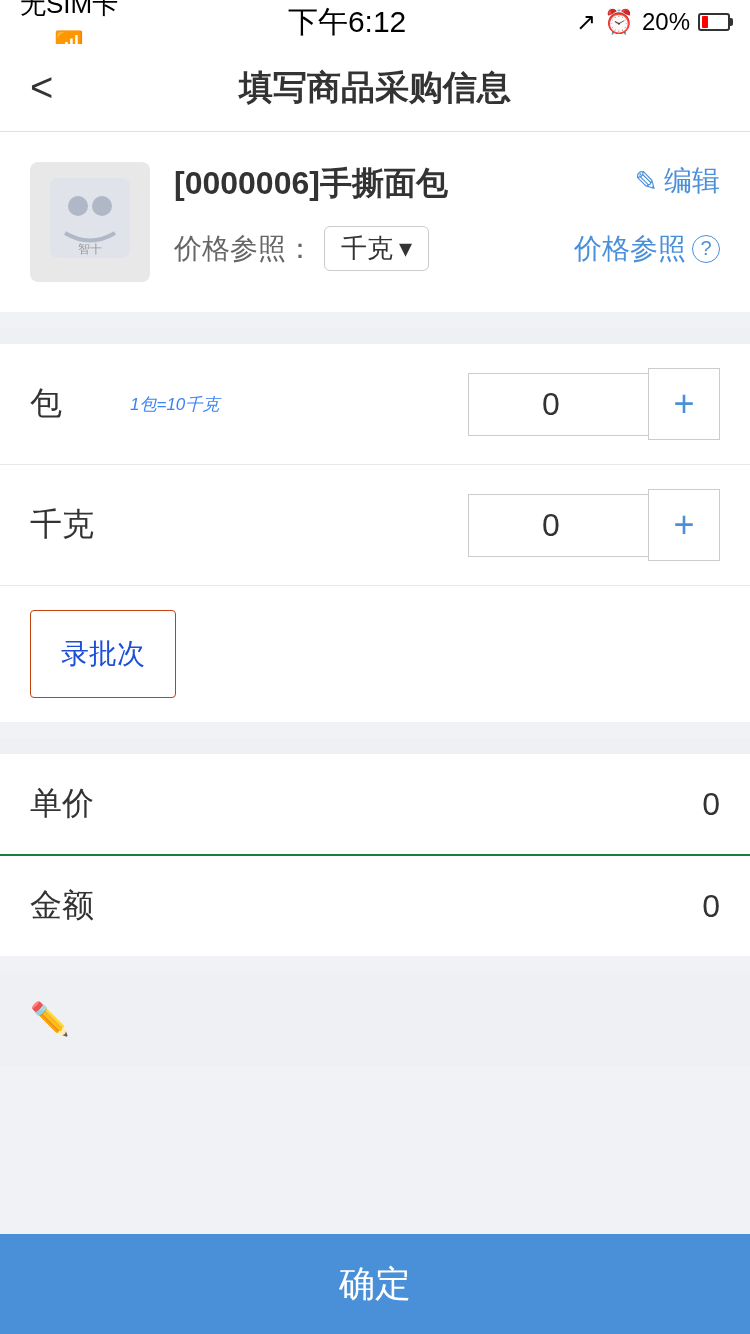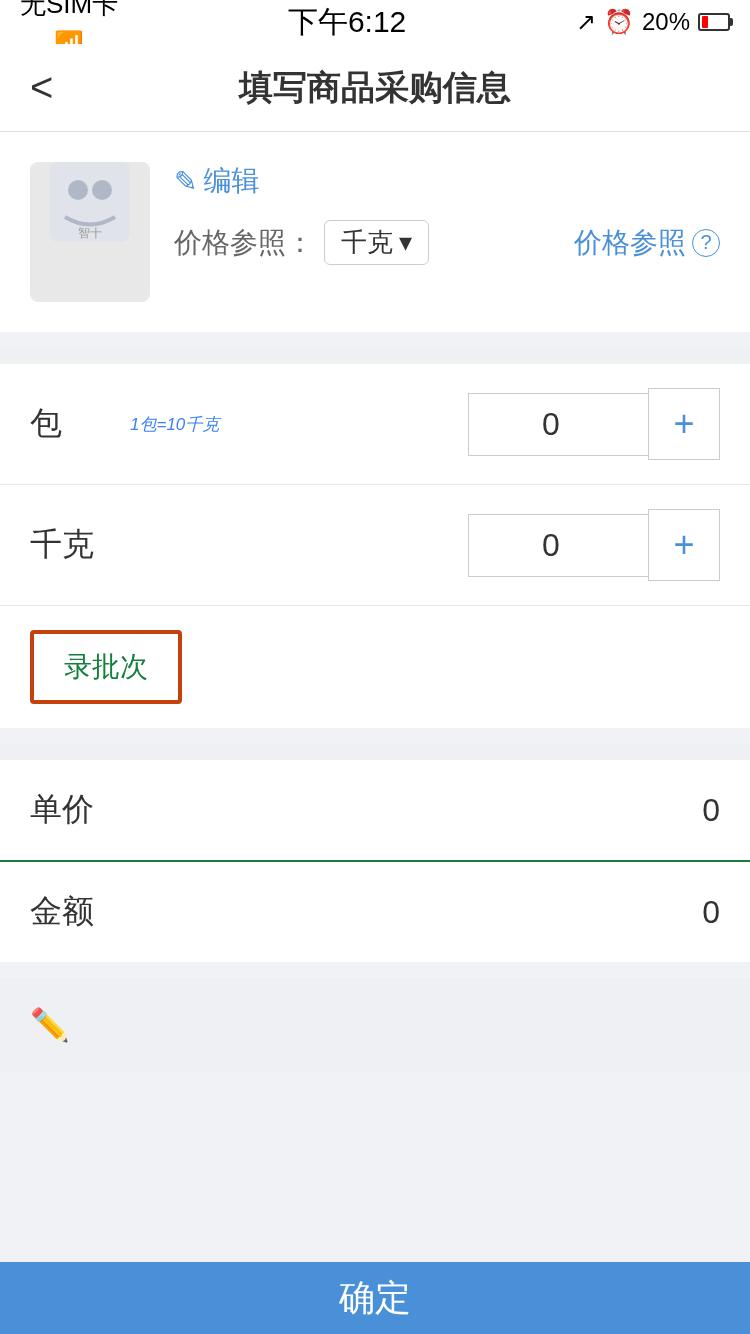--- a/index.html
+++ b/index.html
@@ -69,25 +69,25 @@
     .product-card {
       background: #fff;
       padding: 30px;
       margin-bottom: 16px;
       display: flex;
       align-items: flex-start;
       gap: 24px;
     }
     .product-image {
       width: 120px;
-      height: 140px;
+      height: 120px;
       background: #e8e8e8;
       border-radius: 8px;
       display: flex;
-      align-items: flex-start;
+      align-items: center;
       justify-content: center;
       flex-shrink: 0;
     }
     .product-image-placeholder {
       font-size: 40px;
       color: #aaa;
     }
     .product-info {
       flex: 1;
       display: flex;
@@ -212,25 +212,25 @@
       display: flex;
       align-items: center;
       justify-content: space-between;
       margin-bottom: 16px;
     }
     .summary-text {
       font-size: 32px;
       color: #333;
     }
     .batch-btn {
-      border: 4px solid #c2410c;
-      color: #15803d;
+      border: 1px solid #c2410c;
+      color: #1d4ed8;
       background: #fff;
       font-size: 28px;
-      padding: 14px 30px;
+      padding: 24px 30px;
       border-radius: 4px;
       cursor: pointer;
     }
 
     
     .price-section {
       background: #fff;
       margin-bottom: 16px;
     }
     .price-row {
@@ -271,21 +271,21 @@
       outline: none;
       flex: 1;
     }
 
     
     .confirm-btn {
       position: fixed;
       bottom: 0;
       left: 0;
       width: 750px;
-      height: 72px;
+      height: 100px;
       background: #4a90d9;
       color: #fff;
       font-size: 36px;
       font-weight: 500;
       border: none;
       cursor: pointer;
       display: flex;
       align-items: center;
       justify-content: center;
     }
@@ -332,20 +332,21 @@
           <rect width="80" height="80" rx="8" fill="#e0e4ea"></rect>
           <circle cx="28" cy="28" r="10" fill="#b0b8c8"></circle>
           <circle cx="52" cy="28" r="10" fill="#b0b8c8"></circle>
           <path d="M15 55 Q40 70 65 55" stroke="#b0b8c8" stroke-width="4" fill="none"></path>
           <text x="40" y="75" text-anchor="middle" font-size="12" fill="#999">智十</text>
         </svg>
       </div>
     </div>
     <div class="product-info">
       <div class="product-header">
+        <span class="product-name">[0000006]手撕面包</span>
         <span class="edit-btn">
           <span>✎</span>
           <span>编辑</span>
         </span>
       </div>
       <div class="product-meta">
         <div class="unit-label">
           <span>价格参照：</span>
           <span class="unit-select">
             <span>千克</span>

